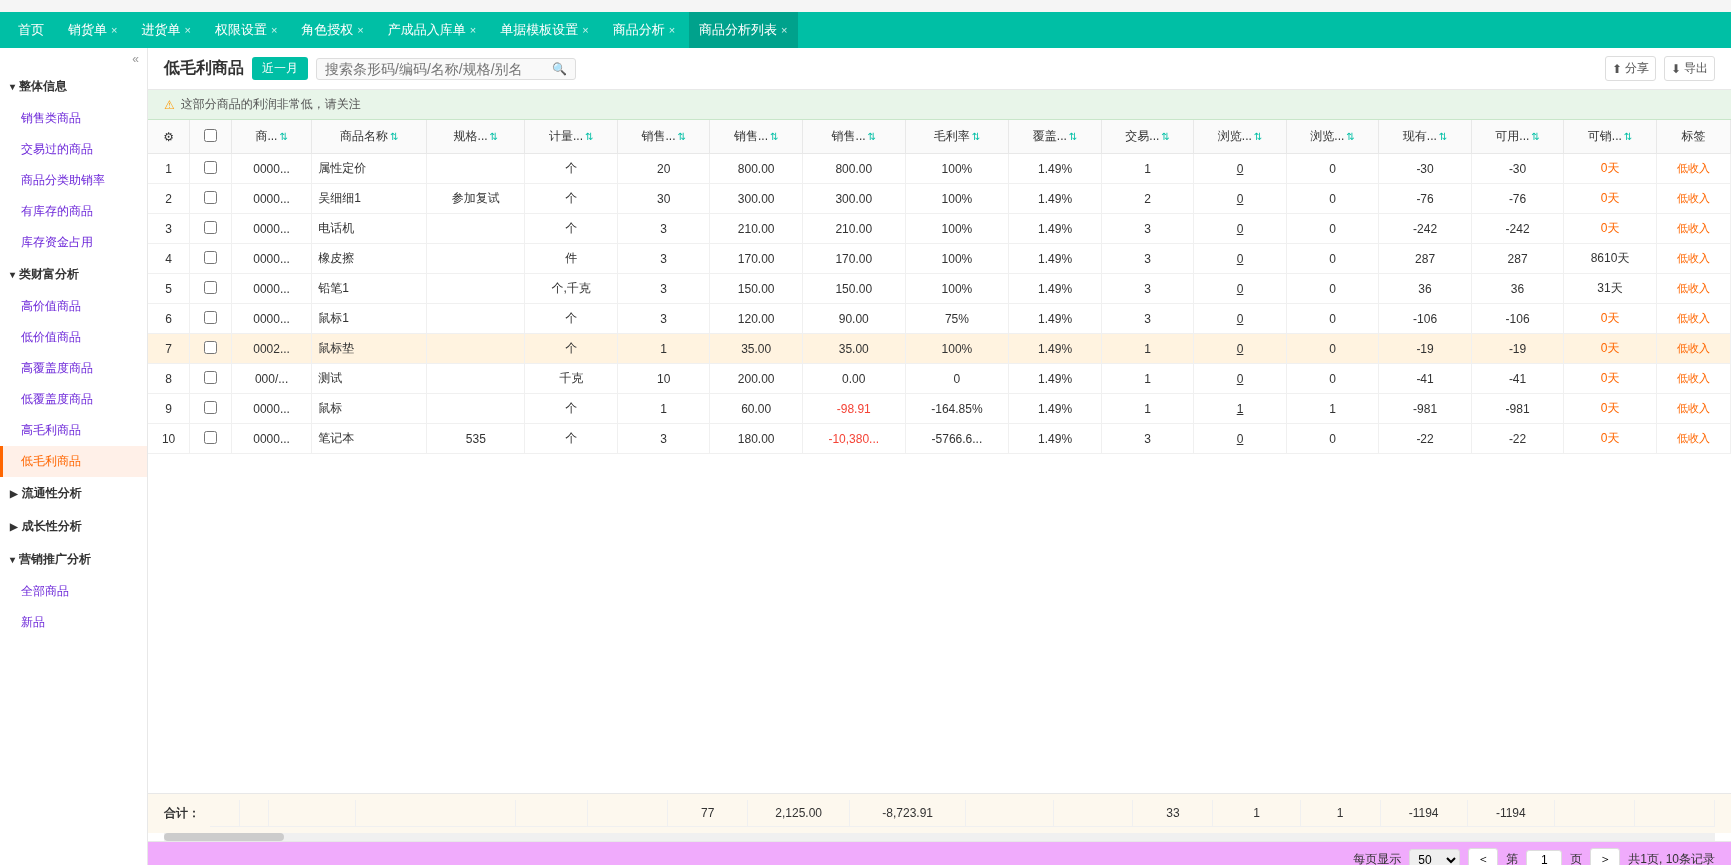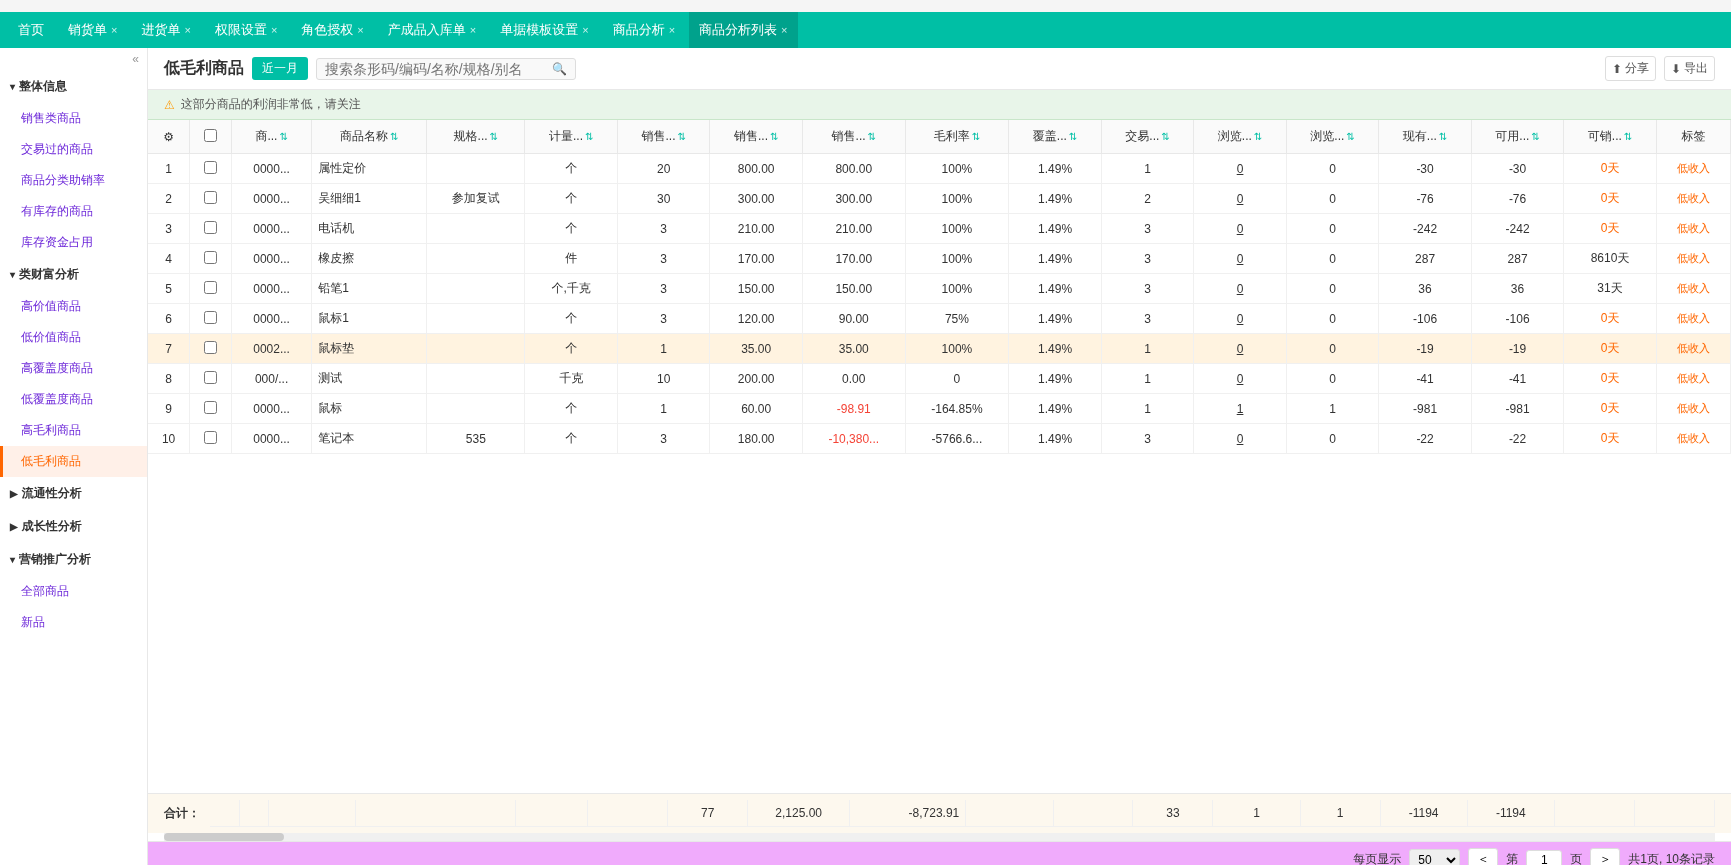--- a/index.html
+++ b/index.html
@@ -600,21 +600,21 @@
         <tbody>
             <tr>
           <td style="width:20px;"></td>
           <td style="width:20px;"></td>
           <td style="width:60px;"></td>
           <td style="width:110px;"></td>
           <td style="width:50px;"></td>
           <td style="width:55px;"></td>
           <td style="width:55px; text-align:center;">77</td>
           <td style="width:70px; text-align:center;">2,125.00</td>
-          <td style="width:80px; text-align:right;margin-top:19px;">-8,723.91</td>
+          <td style="width:80px; text-align:center;margin-top:19px;">-8,723.91</td>
           <td style="width:60px;"></td>
           <td style="width:55px;"></td>
           <td style="width:55px; text-align:center;">33</td>
           <td style="width:60px; text-align:center;">1</td>
           <td style="width:55px; text-align:center;">1</td>
           <td style="width:60px; text-align:center;">-1194</td>
           <td style="width:60px; text-align:center;">-1194</td>
           <td style="width:55px;"></td>
           <td style="width:55px;"></td>
         </tr>

